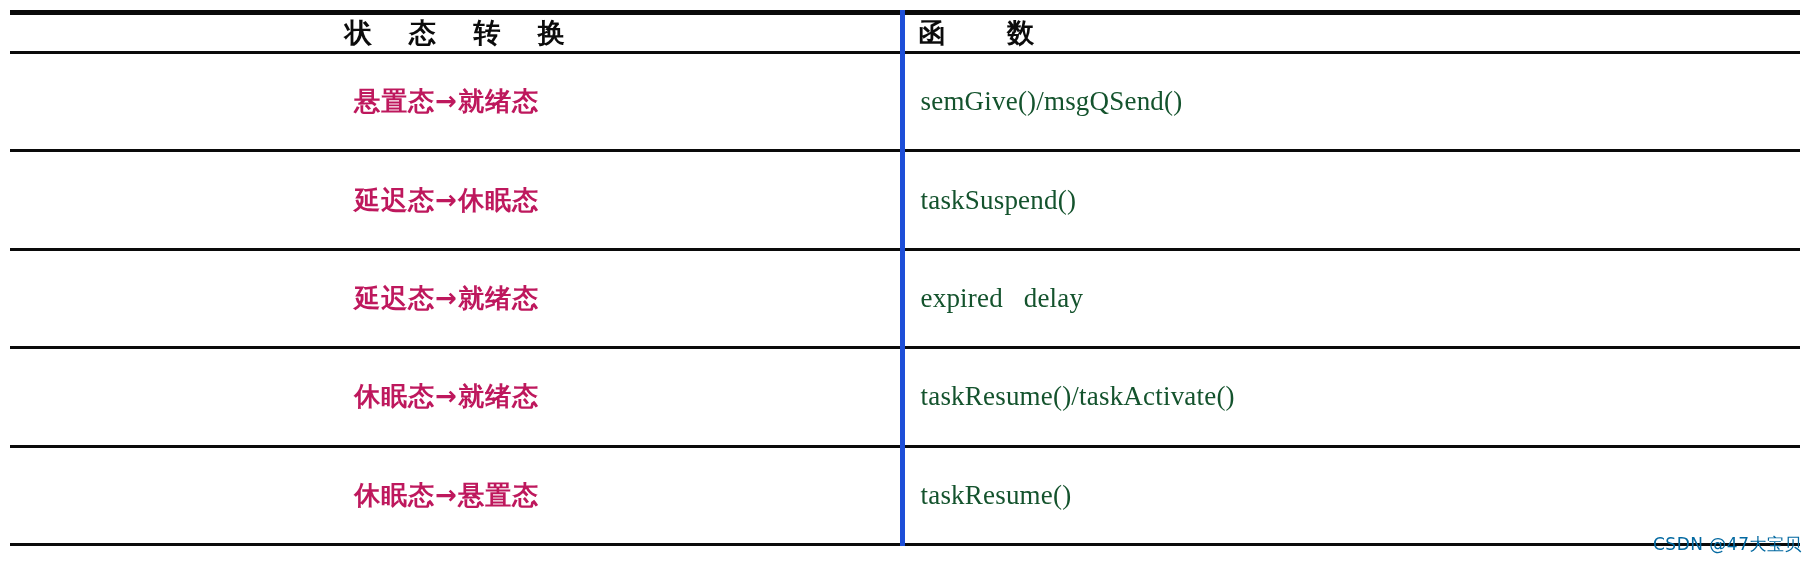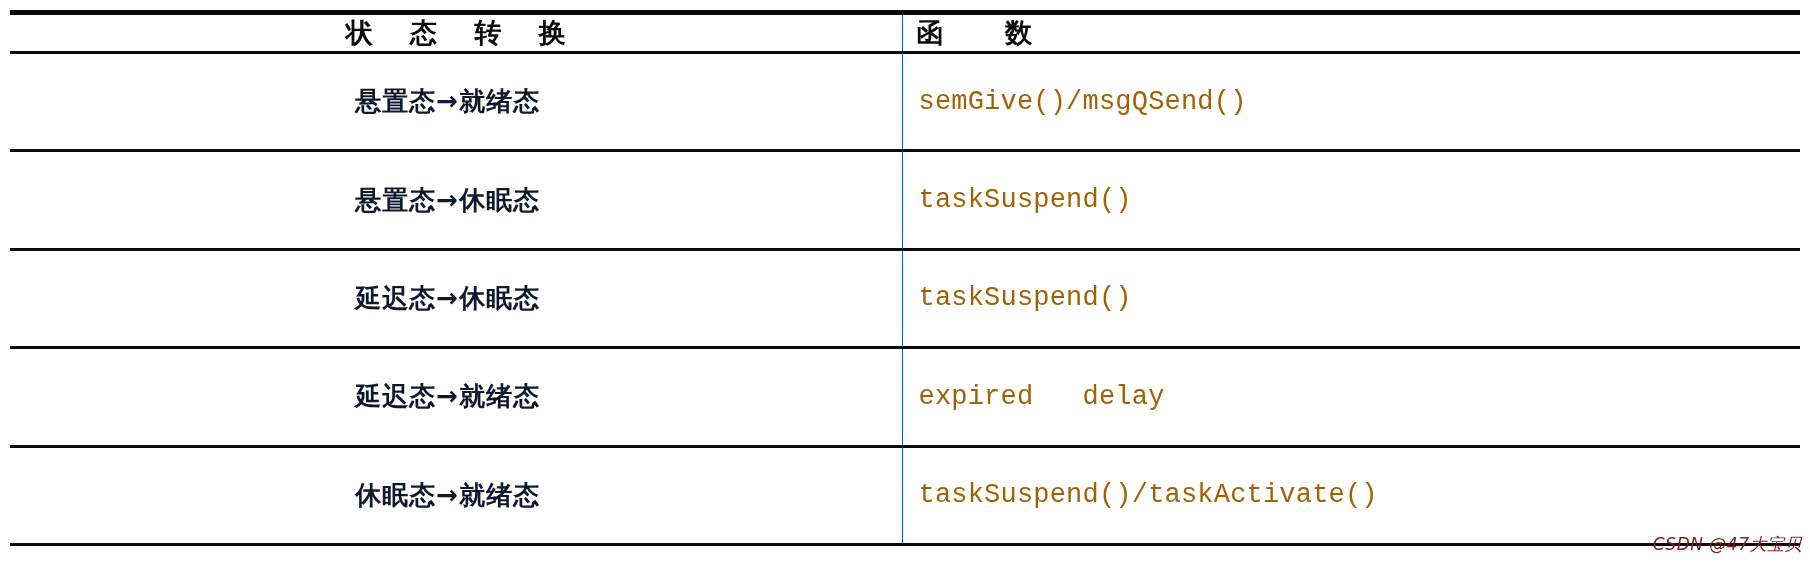--- a/index.html
+++ b/index.html
@@ -41,21 +41,21 @@
     padding: 0;
     vertical-align: middle;
   }
 
   
   table.state-table tr.header-row > th { border-top-width: 5px; }
   table.state-table tr.last-row  > td  { border-bottom-width: 5px; }
 
   
   table.state-table .cell-state {
-    border-right: 1px solid #1d4ed8;
+    border-right: 5px solid #1d4ed8;
   }
 
   th.cell-state, td.cell-state {
     text-align: center;
   }
   th.cell-func, td.cell-func {
     text-align: left;
   }
 
   
@@ -73,47 +73,46 @@
     letter-spacing: 26px;
     padding-left: 14px;
   }
 
   
   td.cell-state .state-text {
     display: inline-block;
     font-family: "DejaVu Sans", "Liberation Sans", sans-serif;
     font-size: 26px;
     font-weight: 600;
-    color: #0f172a;
+    color: #be185d;
     letter-spacing: 1px;
     position: relative;
     left: -8px;
   }
   td.cell-func .func-text {
     display: inline-block;
-    font-family: Liberation Mono, monospace;
+    font-family: Liberation Serif, serif;
     font-size: 27px;
-    color: #a16207;
+    color: #14532d;
     padding-left: 16px;
     white-space: pre;
     letter-spacing: 0.2px;
   }
 
   
   #watermark {
     position: absolute;
     right: 8px;
     bottom: 16px;
     font-family: "DejaVu Sans", "Liberation Sans", sans-serif;
     font-size: 17px;
-    color: #7f1d1d;
+    color: #0369a1;
     letter-spacing: 0.5px;
     white-space: nowrap;
     user-select: none;
-    font-style: italic;
   }
 </style>
 </head>
 <body>
 
 <div id="table-wrap">
   <table class="state-table">
     <colgroup>
       <col class="col-state">
       <col class="col-func">
@@ -132,47 +131,47 @@
       <tr>
         <td class="cell-state">
           <span class="state-text">悬置态→就绪态</span>
         </td>
         <td class="cell-func">
           <span class="func-text">semGive()/msgQSend()</span>
         </td>
       </tr>
       <tr>
         <td class="cell-state">
-          <span class="state-text">悬置态→休眠态</span>
-        </td>
-        <td class="cell-func">
-          <span class="func-text">taskSuspend()</span>
-        </td>
-      </tr>
-      <tr>
-        <td class="cell-state">
           <span class="state-text">延迟态→休眠态</span>
         </td>
         <td class="cell-func">
           <span class="func-text">taskSuspend()</span>
         </td>
       </tr>
       <tr>
         <td class="cell-state">
           <span class="state-text">延迟态→就绪态</span>
         </td>
         <td class="cell-func">
           <span class="func-text">expired   delay</span>
         </td>
       </tr>
       <tr>
         <td class="cell-state">
           <span class="state-text">休眠态→就绪态</span>
         </td>
         <td class="cell-func">
-          <span class="func-text">taskSuspend()/taskActivate()</span>
+          <span class="func-text">taskResume()/taskActivate()</span>
+        </td>
+      </tr>
+      <tr>
+        <td class="cell-state">
+          <span class="state-text">休眠态→悬置态</span>
+        </td>
+        <td class="cell-func">
+          <span class="func-text">taskResume()</span>
         </td>
       </tr>
     </tbody>
   </table>
 </div>
 
 <div id="watermark">CSDN @47大宝贝</div>
 
 </body></html>

